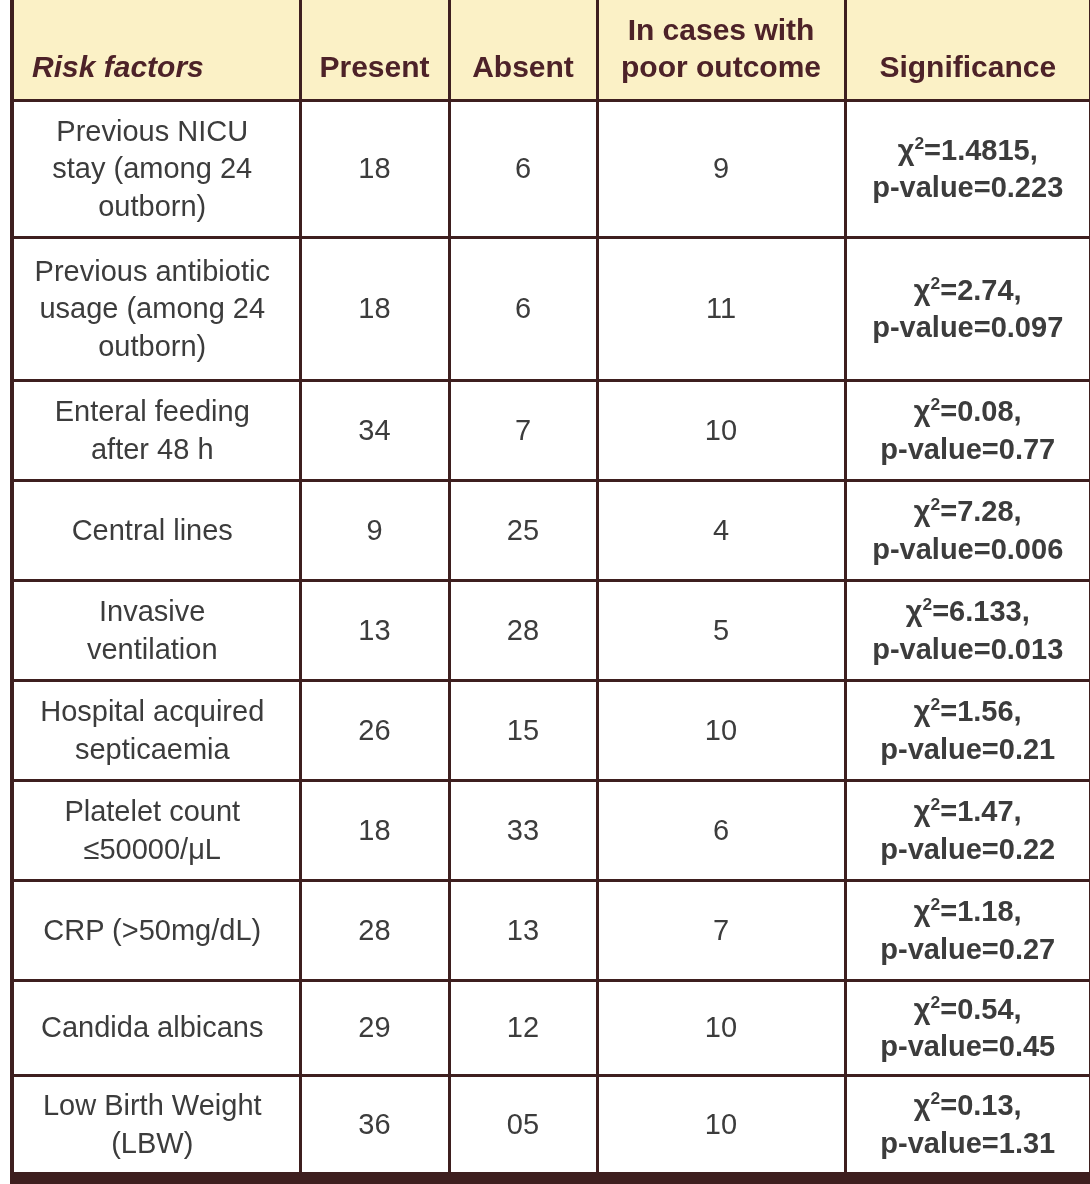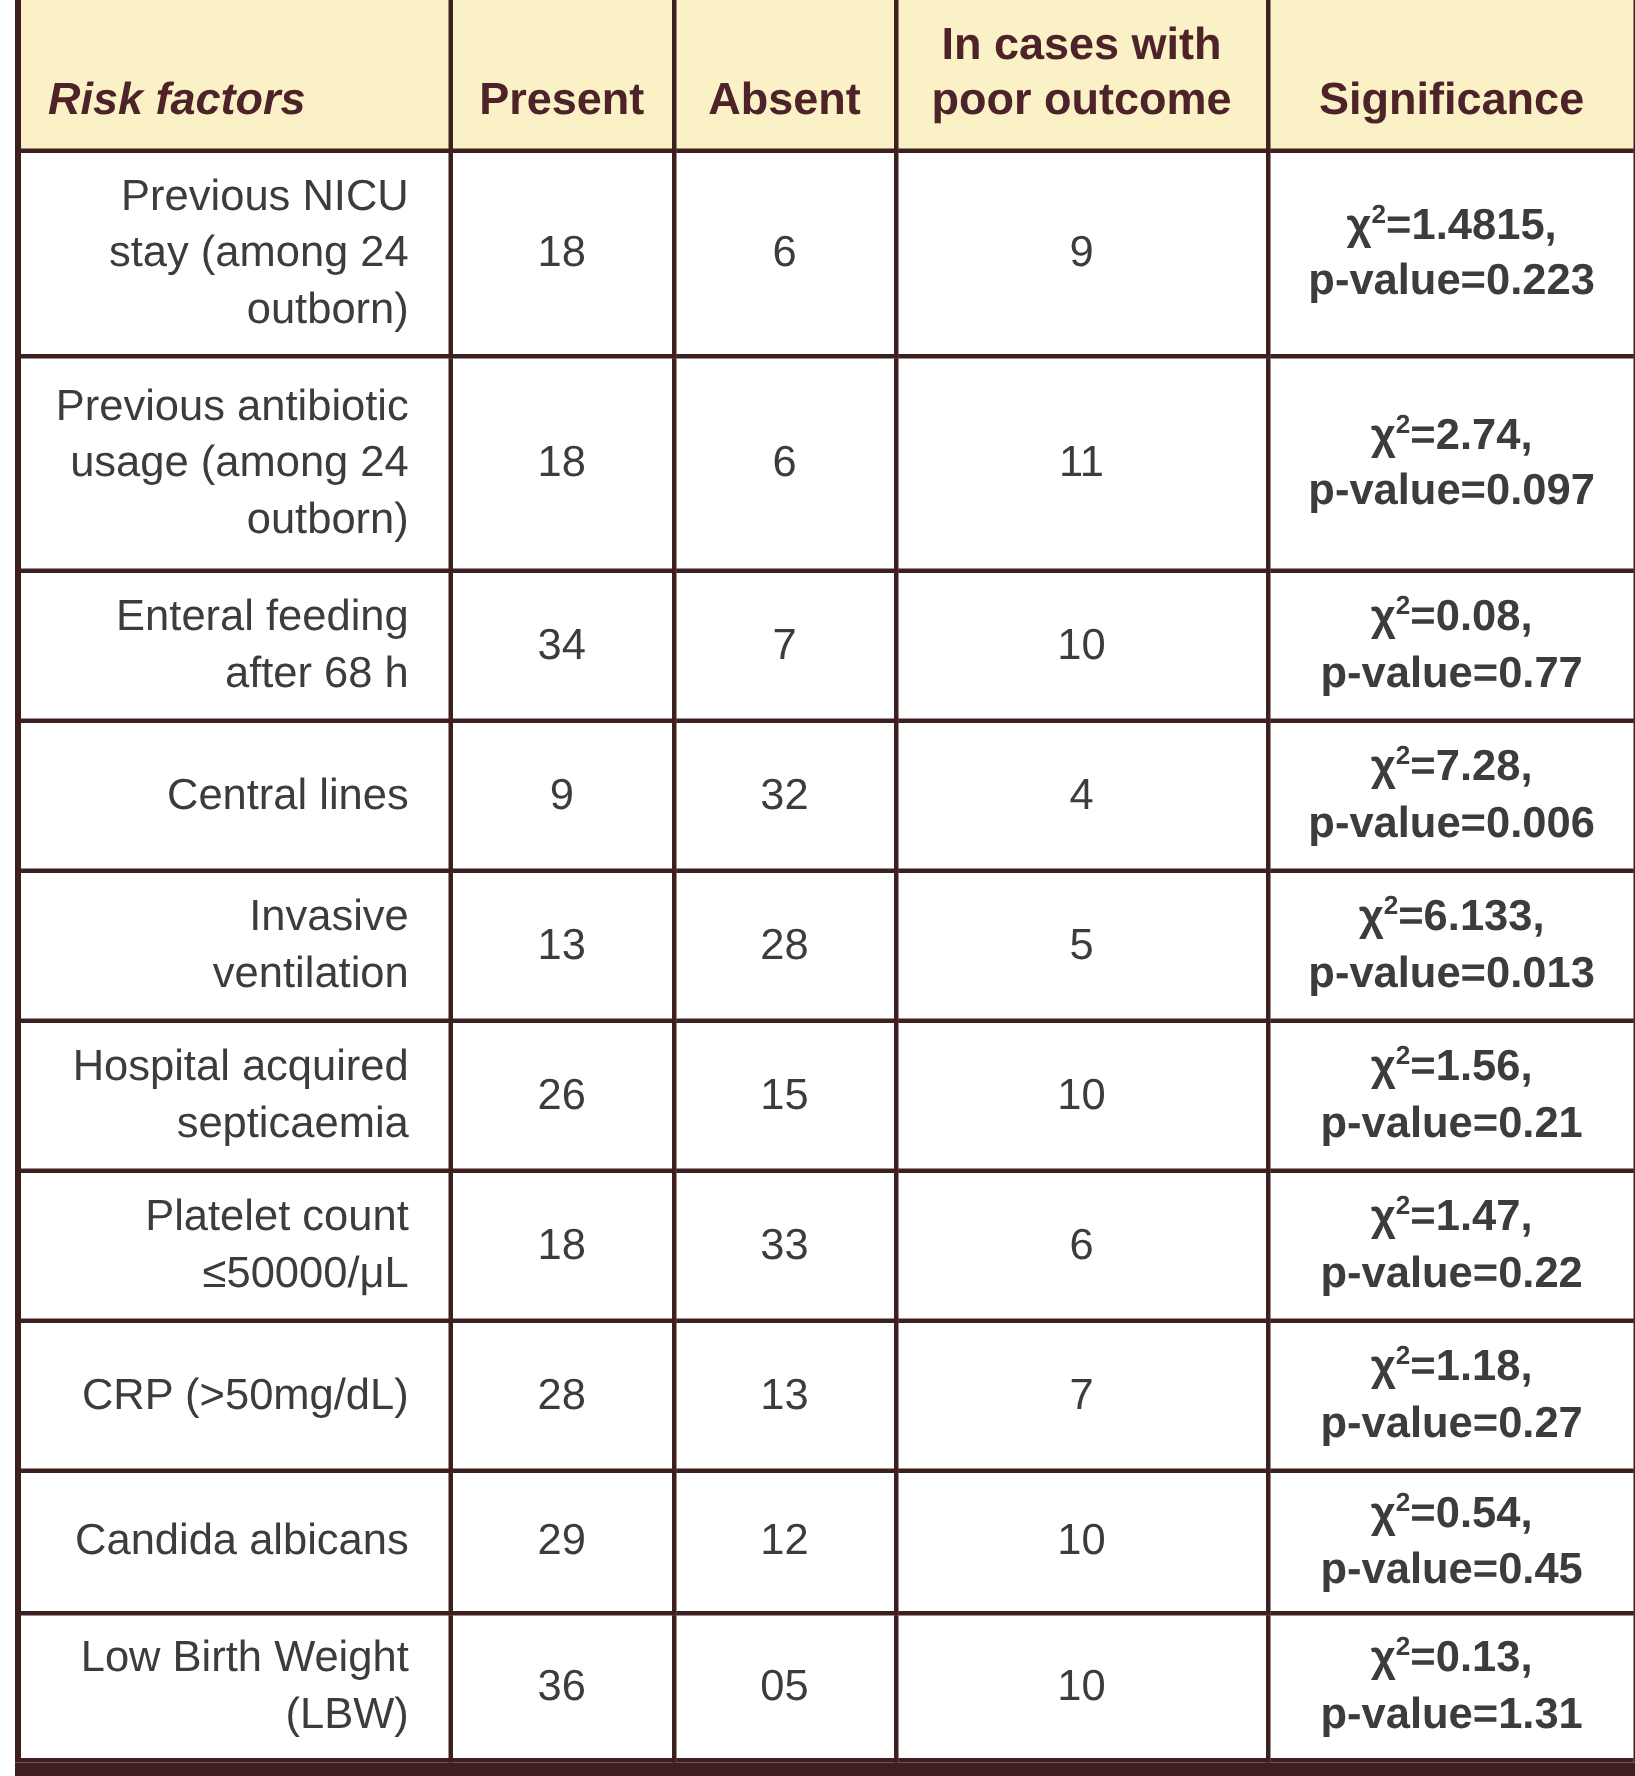--- a/index.html
+++ b/index.html
@@ -41,21 +41,21 @@
   tbody td {
     background: #ffffff;
     color: var(--body-text);
     font-size: 29px;
     line-height: 1.3;
     text-align: center;
     vertical-align: middle;
     padding: 0 4px;
   }
   tbody td.factor {
-    text-align: right;
+    text-align: center;
     padding: 0 26px 0 18px;
   }
   tbody tr { height: 100px; }
   tbody tr:nth-child(1) { height: 137px; }
   tbody tr:nth-child(2) { height: 143px; }
   tbody tr:nth-child(9) { height: 95px; }
   tbody tr:nth-child(10) { height: 98px; }
   td.sig .sig-line { display: block; font-weight: bold; }
   td.sig sup { font-size: 0.6em; line-height: 0; }
   .bottom-bar {
@@ -102,34 +102,34 @@
     <td class="num">18</td>
     <td class="num">6</td>
     <td class="num">11</td>
     <td class="sig">
       <span class="sig-line"><span>χ</span><sup>2</sup><span>=2.74,</span></span>
       <span class="sig-line">p-value=0.097</span>
     </td>
   </tr>
 
   <tr>
-    <td class="factor">Enteral feeding after 68 h</td>
+    <td class="factor">Enteral feeding after 48 h</td>
     <td class="num">34</td>
     <td class="num">7</td>
     <td class="num">10</td>
     <td class="sig">
       <span class="sig-line"><span>χ</span><sup>2</sup><span>=0.08,</span></span>
       <span class="sig-line">p-value=0.77</span>
     </td>
   </tr>
 
   <tr>
     <td class="factor">Central lines</td>
     <td class="num">9</td>
-    <td class="num">32</td>
+    <td class="num">25</td>
     <td class="num">4</td>
     <td class="sig">
       <span class="sig-line"><span>χ</span><sup>2</sup><span>=7.28,</span></span>
       <span class="sig-line">p-value=0.006</span>
     </td>
   </tr>
 
   <tr>
     <td class="factor">Invasive ventilation</td>
     <td class="num">13</td>

